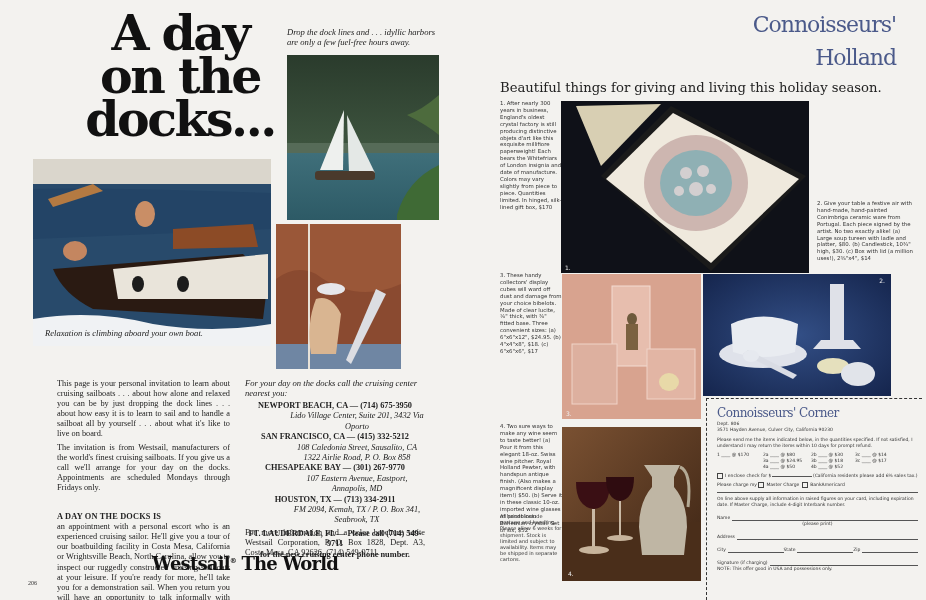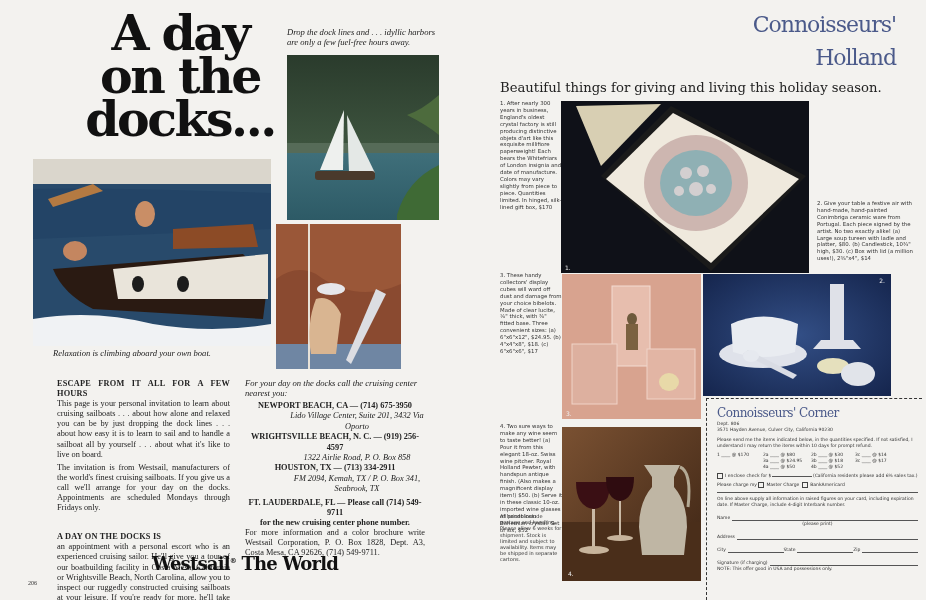--- a/index.html
+++ b/index.html
@@ -74,51 +74,57 @@
     <path d="M20,110 L210,95 L235,120 L230,160 L60,150 Q30,135 20,110Z" fill="#2a1a12"></path>
     <path d="M80,110 L235,95 L235,140 L85,140Z" fill="#e9e4da"></path>
     <ellipse cx="105" cy="125" rx="6" ry="8" fill="#1c1c1c"></ellipse>
     <ellipse cx="150" cy="125" rx="6" ry="8" fill="#1c1c1c"></ellipse>
     <polygon points="140,70 220,65 225,88 140,90" fill="#8c4b26"></polygon>
     <ellipse cx="112" cy="55" rx="10" ry="13" fill="#c98e66"></ellipse>
     <ellipse cx="42" cy="92" rx="12" ry="10" fill="#c48660"></ellipse>
     <path d="M0,160 Q60,150 120,165 Q180,175 238,165 L238,187 L0,187Z" fill="#f0f2f4"></path>
   </svg>
 </div>
-<div class="abs cap-it" style="left:45px;top:348px;margin-left:8px;">Relaxation is climbing aboard your own boat.</div>
+<div class="abs cap-it" style="left:45px;top:328px;">Relaxation is climbing aboard your own boat.</div>
 
 <div class="abs photo" style="left:276px;top:224px;width:125px;height:145px;">
   <svg width="125" height="145" viewBox="0 0 125 145">
     <rect width="125" height="145" fill="#8a4a30"></rect>
     <path d="M0,0 L125,0 L125,60 Q80,80 40,50 Q20,40 0,55Z" fill="#9a5738"></path>
     <rect x="0" y="120" width="125" height="25" fill="#6f86a3"></rect>
     <rect x="32" y="0" width="2" height="145" fill="#e8e2d8"></rect>
     <ellipse cx="55" cy="65" rx="14" ry="6" fill="#e6e6ea"></ellipse>
     <path d="M40,75 Q55,70 65,90 L60,130 L35,130 Q30,100 40,75Z" fill="#d9b591"></path>
     <polygon points="100,65 110,70 75,140 70,136" fill="#dcdde2"></polygon>
   </svg>
 </div>
 
 <div class="abs body-text" style="left:57px;top:379px;width:173px;">
-  <h4>ESCAPE FROM IT ALL FOR A FEW HOURS</h4>
   <p>This page is your personal invitation to learn about cruising sailboats . . . about how alone and relaxed you can be by just dropping the dock lines . . . about how easy it is to learn to sail and to handle a sailboat all by yourself . . . about what it's like to live on board.</p>
   <p>The invitation is from Westsail, manufacturers of the world's finest cruising sailboats. If you give us a call we'll arrange for your day on the docks. Appointments are scheduled Mondays through Fridays only.</p>
   <h4 style="margin-top:19px;">A DAY ON THE DOCKS IS</h4>
   <p>an appointment with a personal escort who is an experienced cruising sailor. He'll give you a tour of our boatbuilding facility in Costa Mesa, California or Wrightsville Beach, North Carolina, allow you to inspect our ruggedly constructed cruising sailboats at your leisure. If you're ready for more, he'll take you for a demonstration sail. When you return you will have an opportunity to talk informally with people who are seriously involved with the sea.</p>
 </div>
 
 <div class="abs cap-it" style="left:245px;top:378px;width:180px;line-height:10px;">For your day on the docks call the cruising center nearest you:</div>
 <div class="abs centers" style="left:245px;top:401px;width:180px;">
   <div>
       <div class="nm">NEWPORT BEACH, CA — (714) 675-3950</div>
       <div class="ad">Lido Village Center, Suite 201, 3432 Via Oporto</div>
     </div>
   <div>
-      <div class="nm">WRIGHTSVILLE BEACH, N. C. — (919) 256-4597</div>
+      <div class="nm">SAN FRANCISCO, CA — (415) 332-5212</div>
+      <div class="ad">108 Caledonia Street, Sausalito, CA</div>
+    </div>
+  <div>
       <div class="ad">1322 Airlie Road, P. O. Box 858</div>
+    </div>
+  <div>
+      <div class="nm">CHESAPEAKE BAY — (301) 267-9770</div>
+      <div class="ad">107 Eastern Avenue, Eastport, Annapolis, MD</div>
     </div>
   <div>
       <div class="nm">HOUSTON, TX — (713) 334-2911</div>
       <div class="ad">FM 2094, Kemah, TX / P. O. Box 341, Seabrook, TX</div>
     </div>
   <div class="nm" style="margin-top:3px;">FT. LAUDERDALE, FL — Please call (714) 549-9711</div>
   <div class="nm">for the new cruising center phone number.</div>
 </div>
 <div class="abs body-text" style="left:245px;top:528px;width:180px;">For more information and a color brochure write Westsail Corporation, P. O. Box 1828, Dept. A3, Costa Mesa, CA 92626, (714) 549-9711.</div>
 

